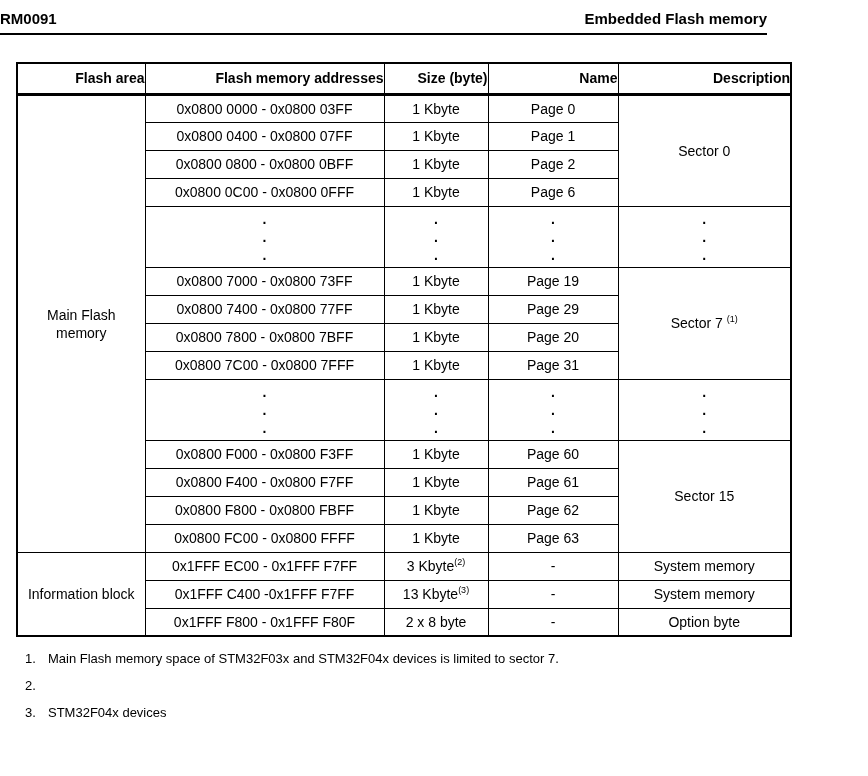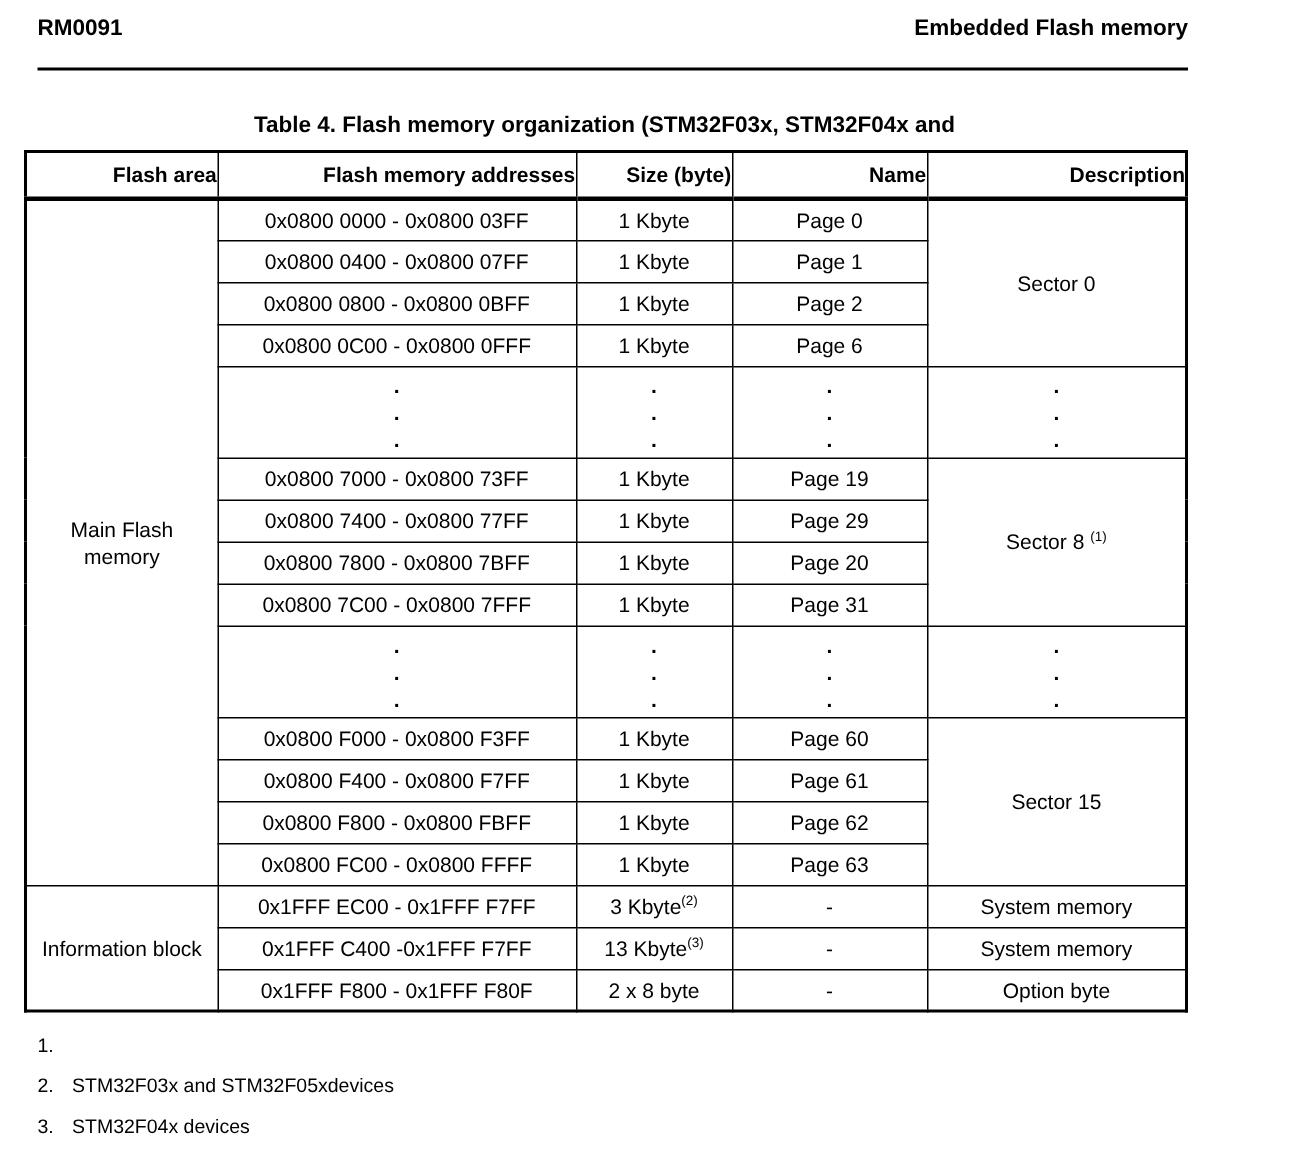--- a/index.html
+++ b/index.html
@@ -12,24 +12,23 @@
   .page {
     position: relative;
     width: 868px;
     height: 776px;
     background: #fff;
     overflow: hidden;
   }
 
   
   .page-header {
-    margin-left: 25px;
     width: 767px;
     padding-top: 10px;
-    padding-bottom: 17px;
+    padding-bottom: 5px;
     border-bottom: 2px solid #000;
     display: flex;
     justify-content: space-between;
     align-items: flex-end;
   }
   .page-header .hdr-text {
     font-size: 15px;
     font-weight: bold;
     line-height: 18px;
   }
@@ -103,21 +102,20 @@
 <body>
 
 <div class="page">
 
   <div class="page-header">
     <span class="hdr-text">RM0091</span>
     <span class="hdr-text">Embedded Flash memory</span>
   </div>
 
   <div class="table-title">
-    <div>Table 4. Flash memory organization (STM32F03x, STM32F04x and</div>
   </div>
 
   <table class="flash-table">
     <colgroup>
       <col style="width:128px">
         <col style="width:239px">
         <col style="width:104px">
         <col style="width:130px">
         <col style="width:173px">
     </colgroup>
@@ -167,21 +165,21 @@
 .</td>
         <td class="dots-cell">.
 .
 .</td>
       </tr>
 
       <tr>
         <td>0x0800 7000 - 0x0800 73FF</td>
         <td>1 Kbyte</td>
         <td>Page 19</td>
-        <td rowspan="4"><span>Sector 8</span> <sup class="fn-ref">(1)</sup></td>
+        <td rowspan="4"><span>Sector 7</span> <sup class="fn-ref">(1)</sup></td>
       </tr>
       <tr>
         <td>0x0800 7400 - 0x0800 77FF</td>
         <td>1 Kbyte</td>
         <td>Page 29</td>
       </tr>
       <tr>
         <td>0x0800 7800 - 0x0800 7BFF</td>
         <td>1 Kbyte</td>
         <td>Page 20</td>
@@ -247,24 +245,24 @@
         <td><span>2 x 8 byte</span><sup class="fn-ref"></sup></td>
         <td>-</td>
         <td>Option byte</td>
       </tr>
     </tbody>
   </table>
 
   <div class="footnotes">
     <div class="footnote">
       <span class="fn-num">1.</span>
+      <span class="fn-text">Main Flash memory space of STM32F03x and STM32F04x devices is limited to sector 7.</span>
     </div>
     <div class="footnote">
       <span class="fn-num">2.</span>
-      <span class="fn-text">STM32F03x and STM32F05xdevices</span>
     </div>
     <div class="footnote">
       <span class="fn-num">3.</span>
       <span class="fn-text">STM32F04x devices</span>
     </div>
   </div>
 
 </div>
 
 </body></html>

